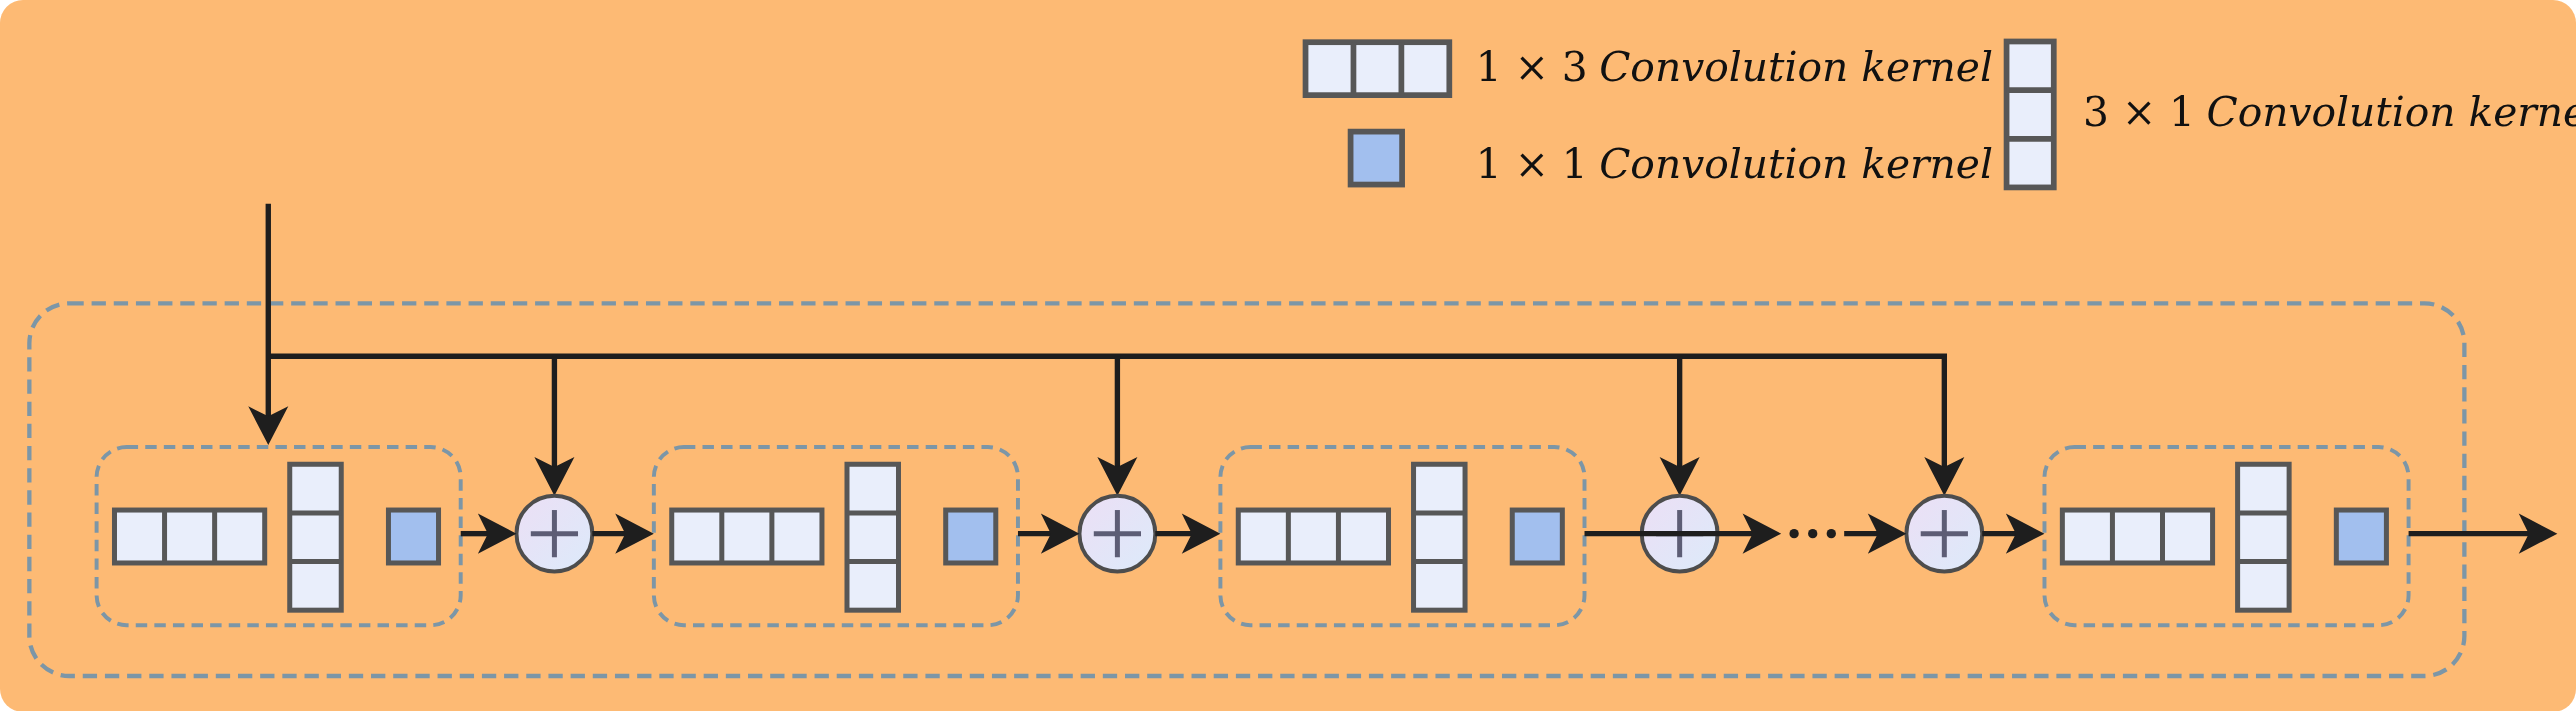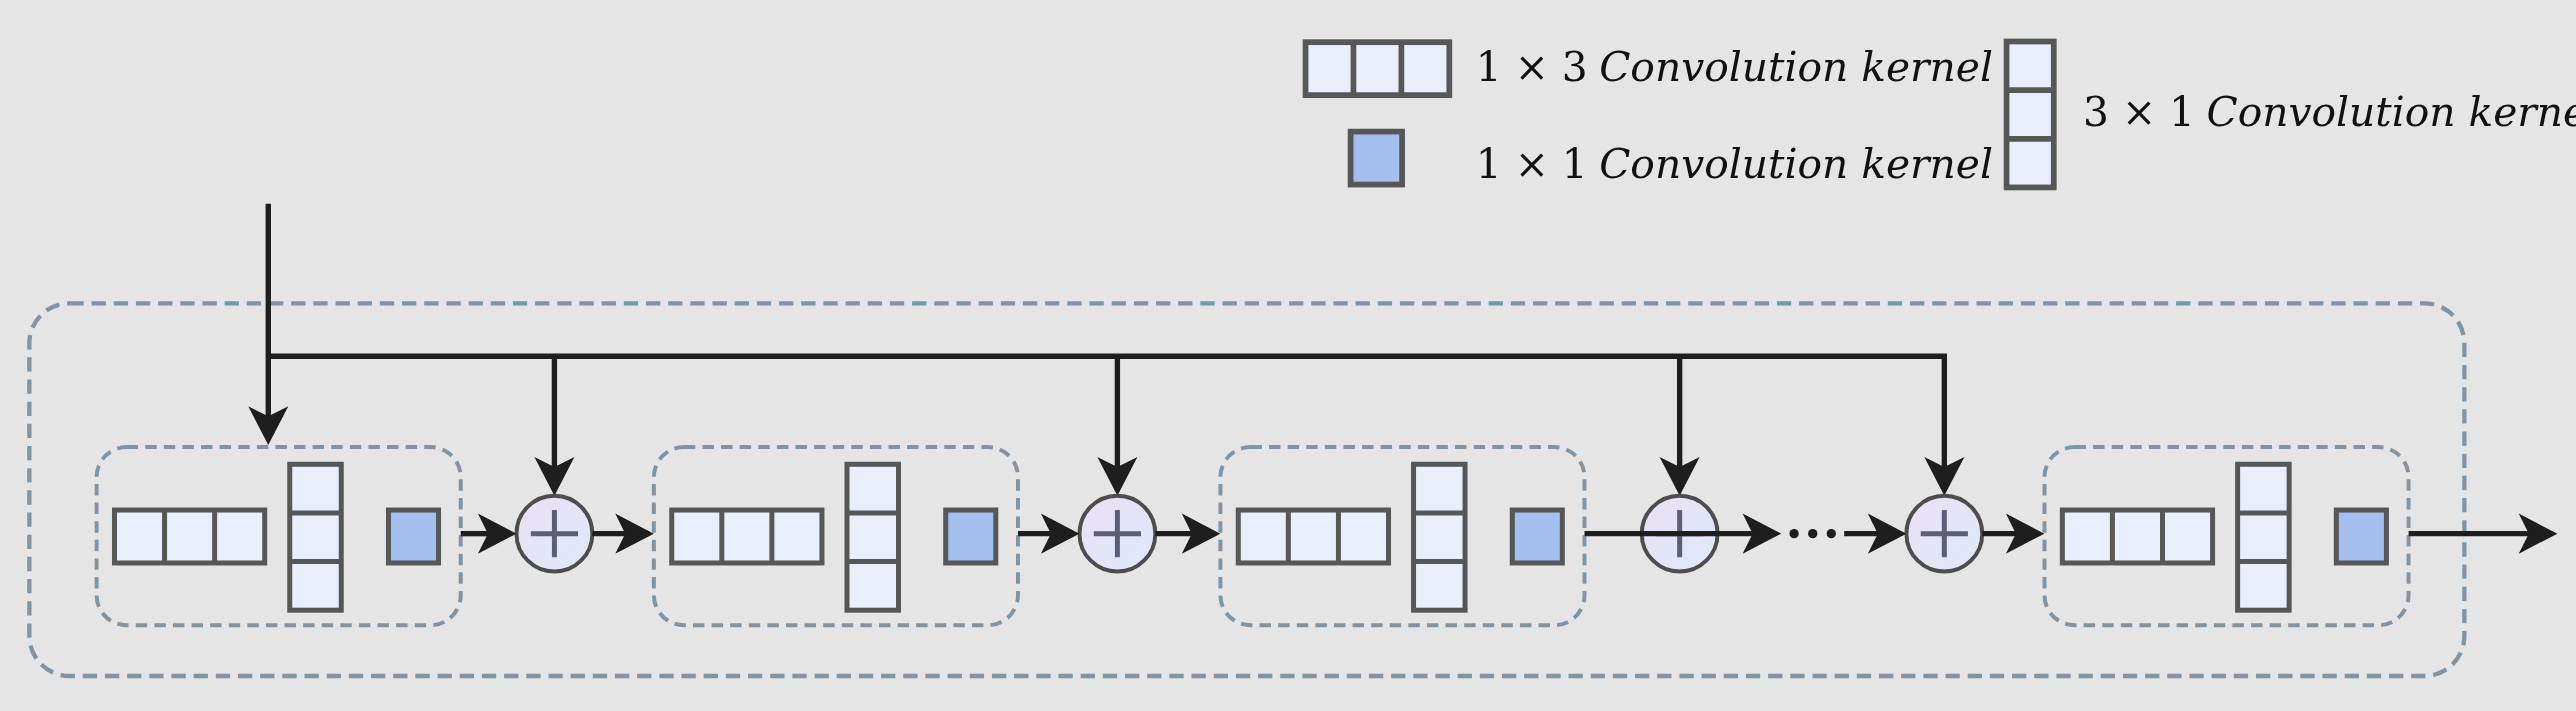--- a/index.html
+++ b/index.html
@@ -2,22 +2,23 @@
 <html style="font-size:11.4px"><head>
 <meta charset="utf-8">
 <style>
   html, body {
     margin: 0;
     padding: 0;
     background: #ffffff;
   }
   .figure-wrap {
     width: 100%;
-    background: #e5e5e5;
+    background: #fdba74;
     font-family: "DejaVu Serif", serif;
+    border-radius: 23px;
   }
   svg {
     display: block;
     width: 100%;
     height: auto;
   }
   text {
     font-family: "DejaVu Serif", "Liberation Serif", serif;
     fill: #111111;
   }

